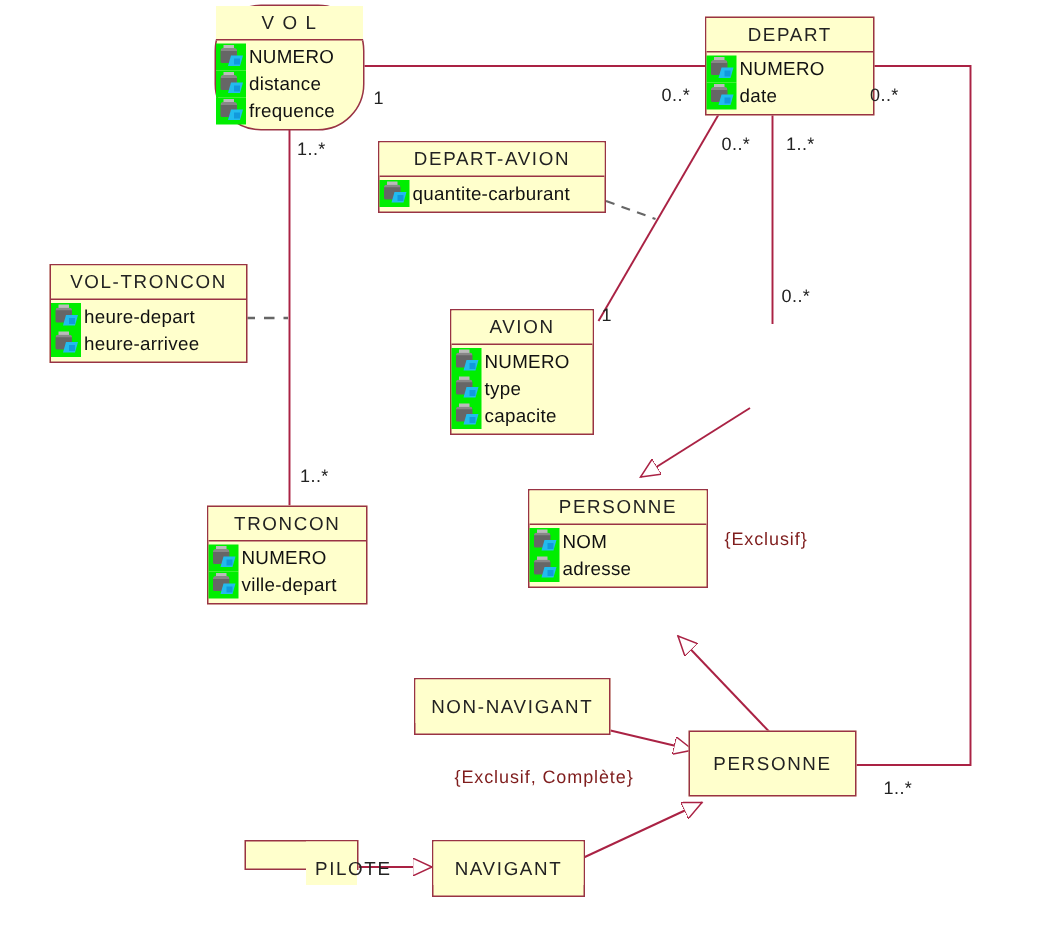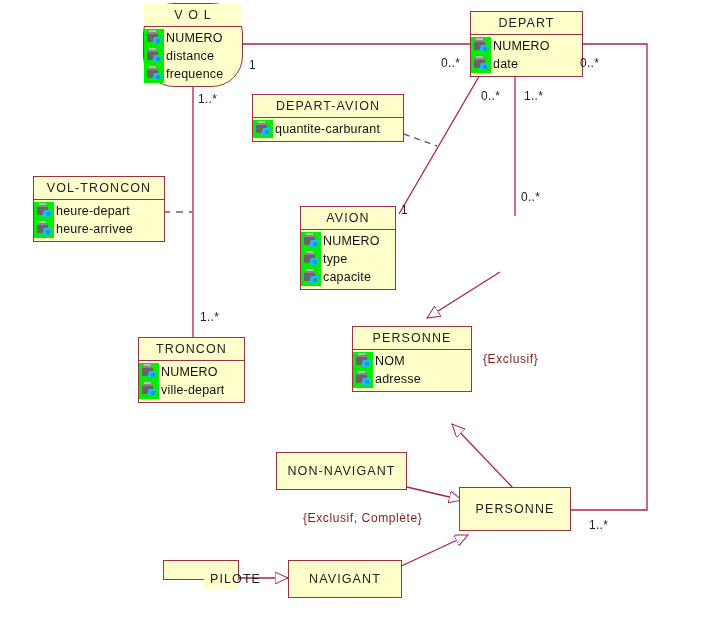--- a/index.html
+++ b/index.html
@@ -347,21 +347,21 @@
   </div>
 
   <div class="cls" style="left:459px; top:487px; width:112px; height:44px;">
     <div class="cname" style="padding-top:14px;">PERSONNE</div>
   </div>
 
   <div class="cls" style="left:163px; top:560px; width:76px; height:20px;padding-left:40px;">
     <div class="cname" style="padding-top:11px;">PILOTE</div>
   </div>
 
-  <div class="cls" style="left:288px; top:560px; width:114px; height:38px;">
+  <div class="cls" style="left:288px; top:560px; width:102px; height:38px;">
     <div class="cname" style="padding-top:11px;">NAVIGANT</div>
   </div>
 
   <div class="mult" style="left:249px; top:58px;">1</div>
   <div class="mult" style="left:198px; top:92px;">1..*</div>
   <div class="mult" style="left:441px; top:56px;">0..*</div>
   <div class="mult" style="left:580px; top:56px;">0..*</div>
   <div class="mult" style="left:481px; top:89px;">0..*</div>
   <div class="mult" style="left:524px; top:89px;">1..*</div>
   <div class="mult" style="left:521px; top:190px;">0..*</div>

